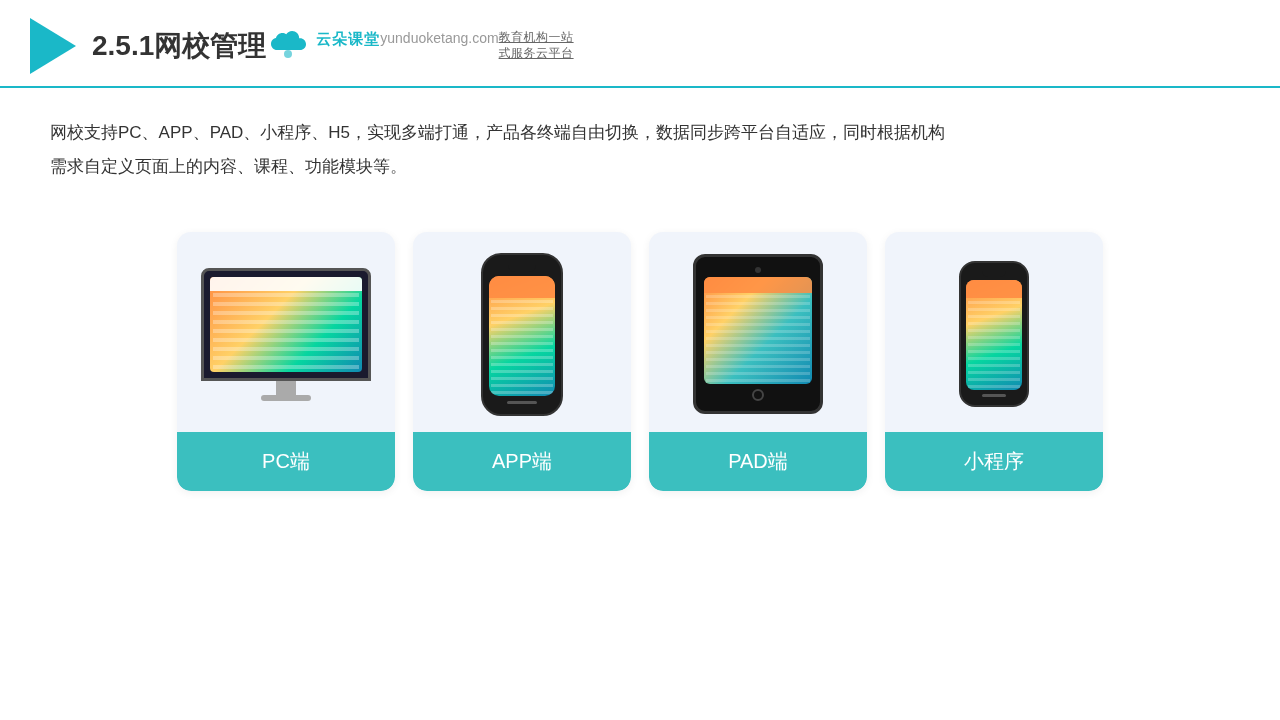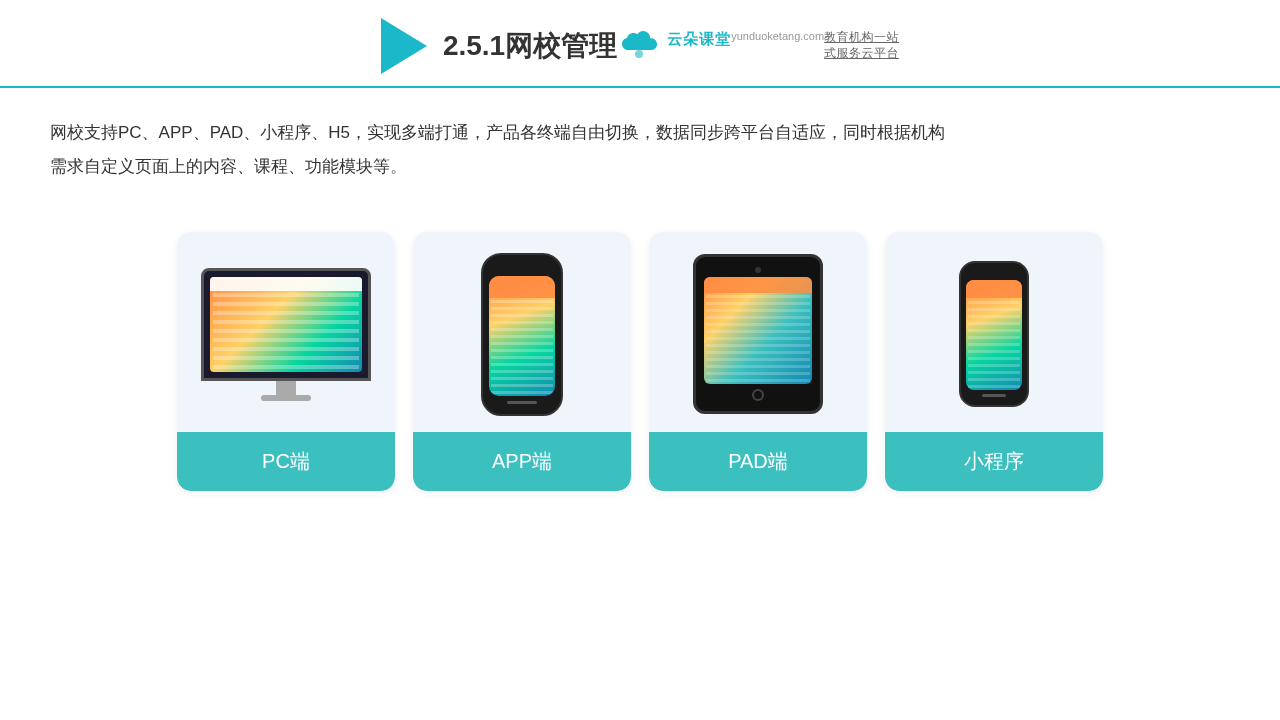--- a/index.html
+++ b/index.html
@@ -9,21 +9,21 @@
       width: 1280px;
       height: 720px;
       overflow: hidden;
       position: relative;
     }
 
     
     .header {
       display: flex;
       align-items: center;
-      justify-content: center;
+      justify-content: flex-start;
       padding: 18px 30px 12px 30px;
       border-bottom: 2px solid #1ab8c8;
     }
     .header-left {
       display: flex;
       align-items: center;
       gap: 16px;
     }
     .logo-triangle {
       width: 0;
@@ -65,21 +65,21 @@
       letter-spacing: 1px;
     }
     .brand-sub {
       font-size: 12px;
       color: #666;
       letter-spacing: 0.5px;
       line-height: 1.3;
       text-decoration: underline;
     }
     .brand-url {
-      font-size: 11px;
+      font-size: 14px;
       color: #999;
     }
 
     
     .main {
       padding: 28px 50px 20px 50px;
     }
     .description {
       font-size: 17px;
       color: #333;

